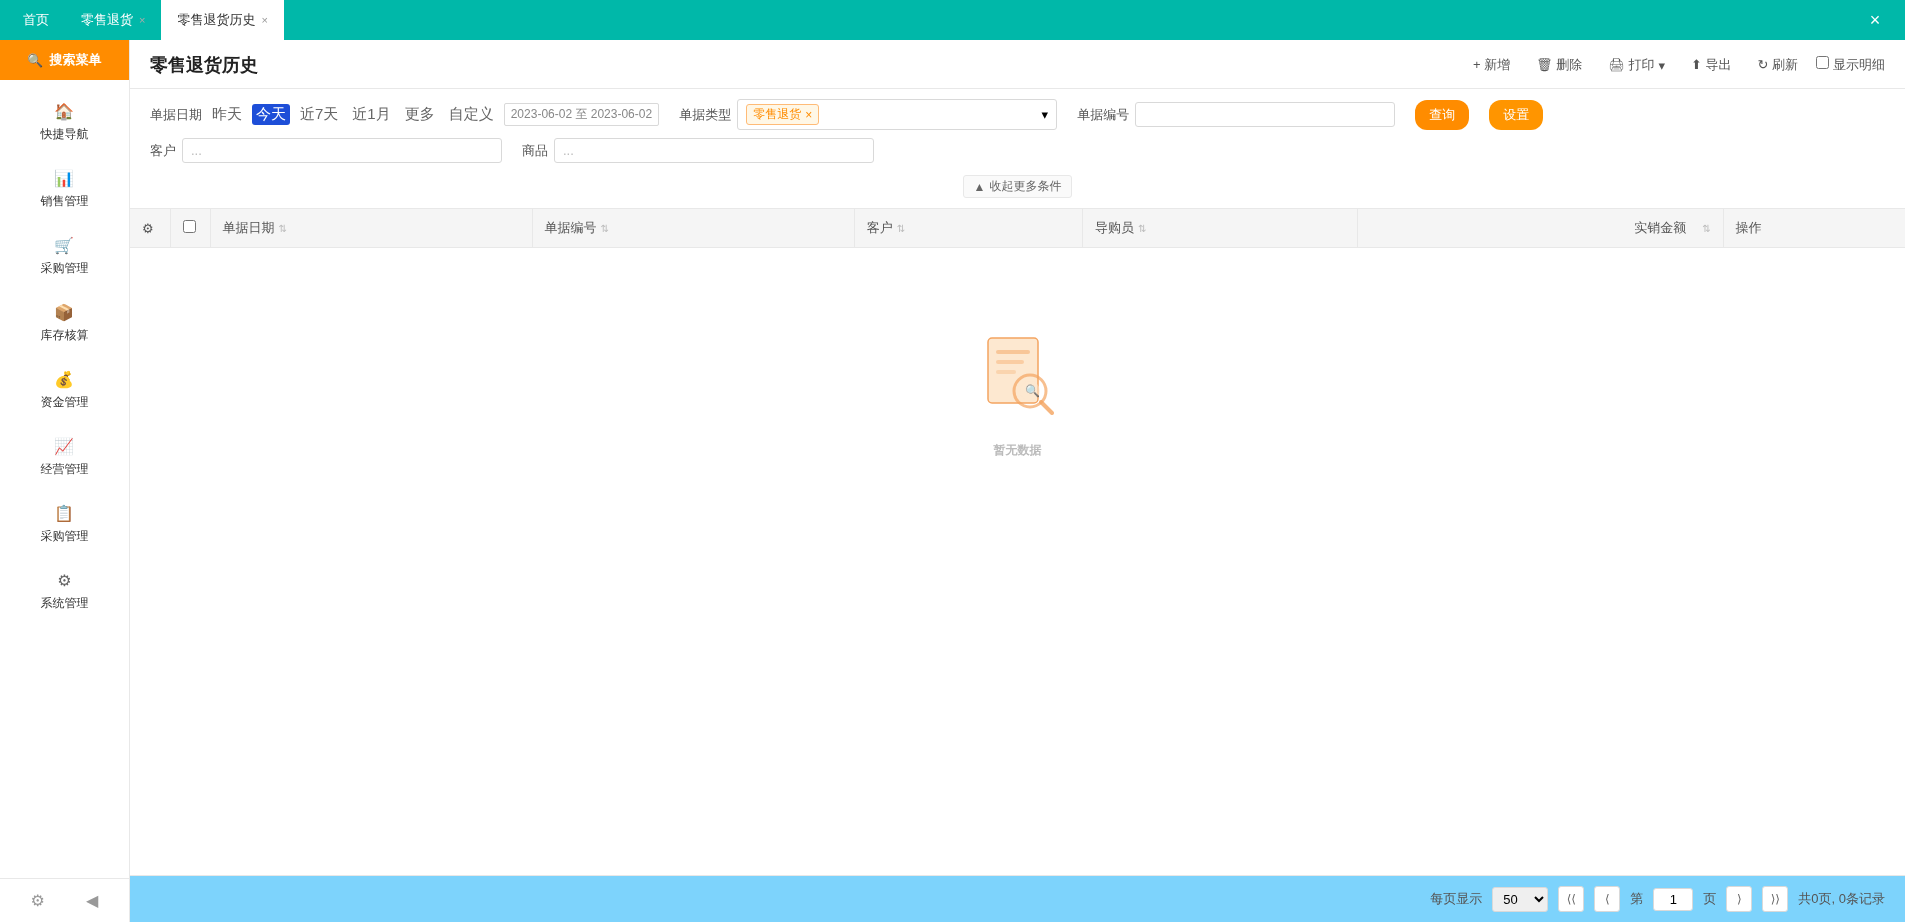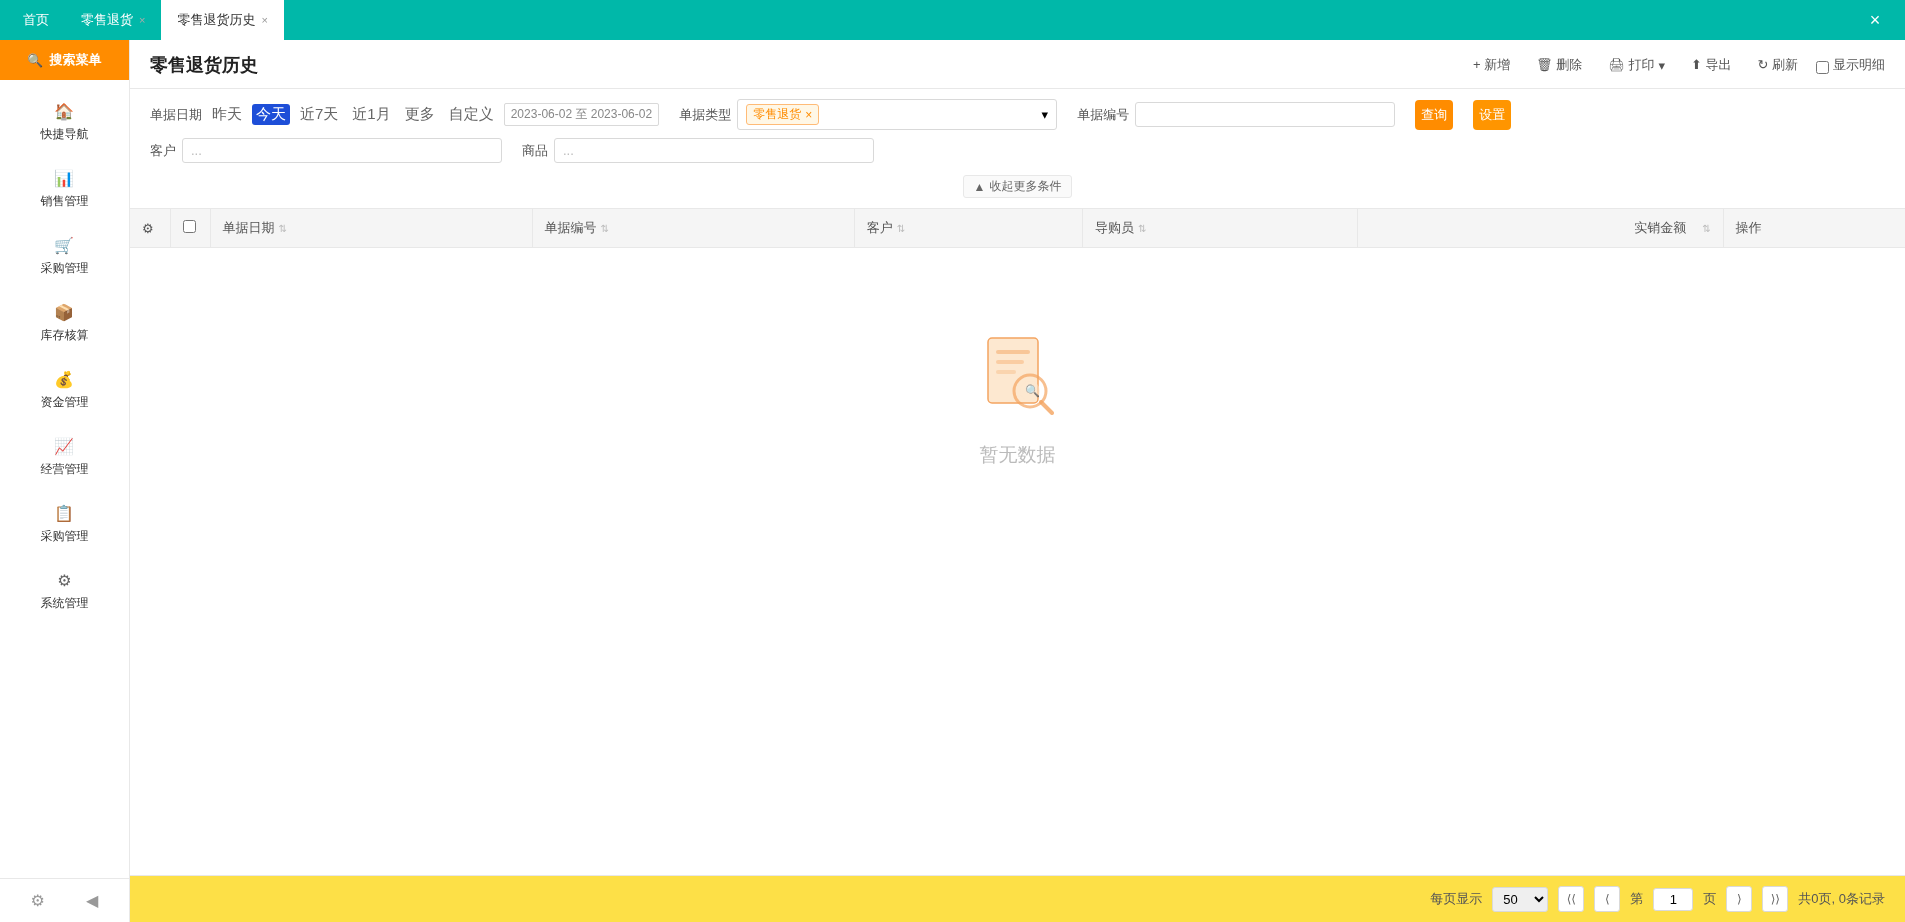--- a/index.html
+++ b/index.html
@@ -162,26 +162,26 @@
       font-size: 13px;
       color: #555;
       cursor: pointer;
       padding: 4px 8px;
       border-radius: 3px;
     }
     .toolbar-btn-primary {
       background: #ff8c00;
       color: #fff;
       border: none;
-      border-radius: 4px;
-      padding: 6px 6px;
-      font-size: 13px;
-      cursor: pointer;
-    }
-    .checkbox-label { display: flex; align-items: flex-end; gap: 4px; font-size: 13px; color: #555; cursor: pointer; }
+      border-radius: 12px;
+      padding: 6px 14px;
+      font-size: 13px;
+      cursor: pointer;
+    }
+    .checkbox-label { display: flex; align-items: flex-start; gap: 4px; font-size: 13px; color: #555; cursor: pointer; }
 
     
     .filter-area {
       padding: 10px 20px;
       background: #fff;
       border-bottom: 1px solid #e8e8e8;
       flex-shrink: 0;
     }
     .filter-row {
       display: flex;
@@ -319,25 +319,25 @@
       align-items: center;
       justify-content: center;
       padding: 80px 0;
       color: #bbb;
     }
     .empty-icon {
       width: 100px;
       height: 100px;
       margin-bottom: 14px;
     }
-    .empty-text { font-size: 19px; color: #bbb; }
+    .empty-text { font-size: 12px; color: #bbb; font-weight: bold; }
 
     
     .pagination-bar {
-      background: #fde047;
+      background: #7dd3fc;
       border-top: 1px solid #e8e8e8;
       padding: 10px 20px;
       display: flex;
       align-items: center;
       justify-content: flex-end;
       gap: 10px;
       font-size: 13px;
       color: #555;
       flex-shrink: 0;
     }

